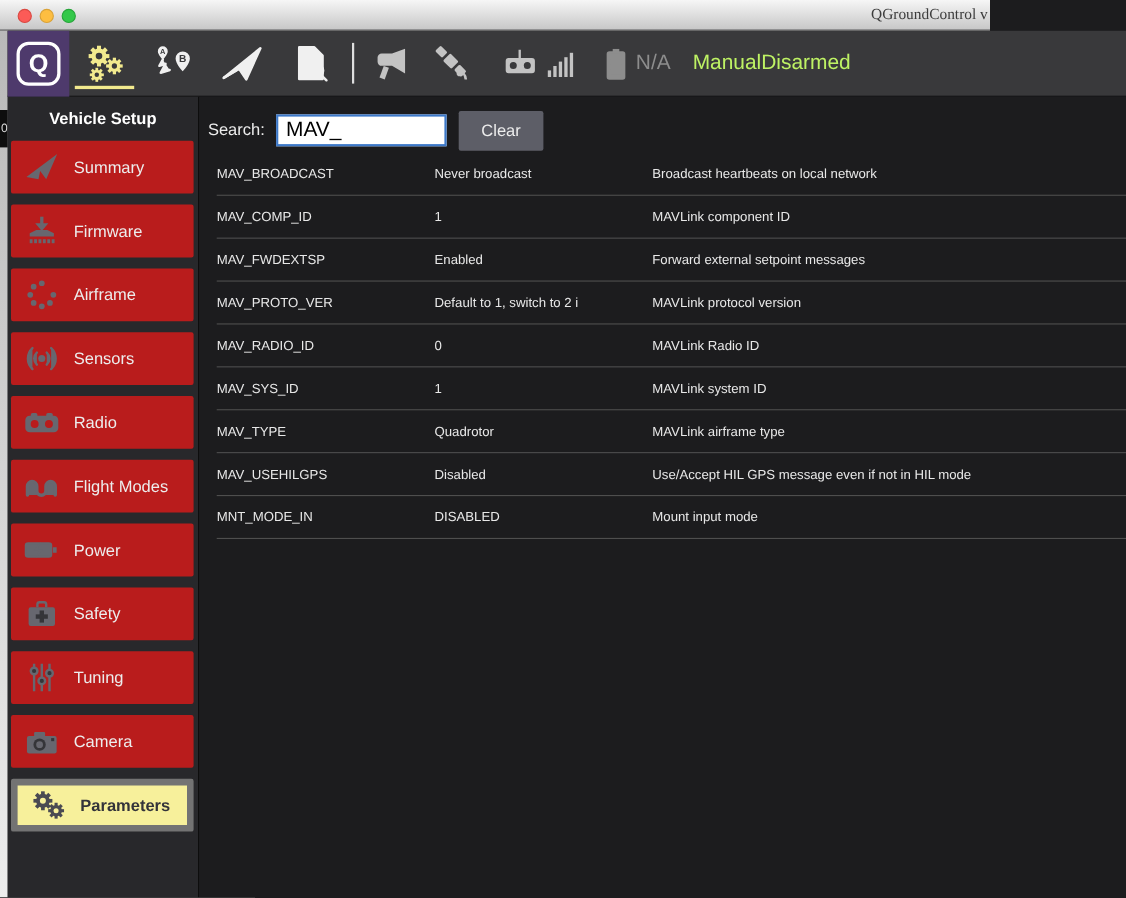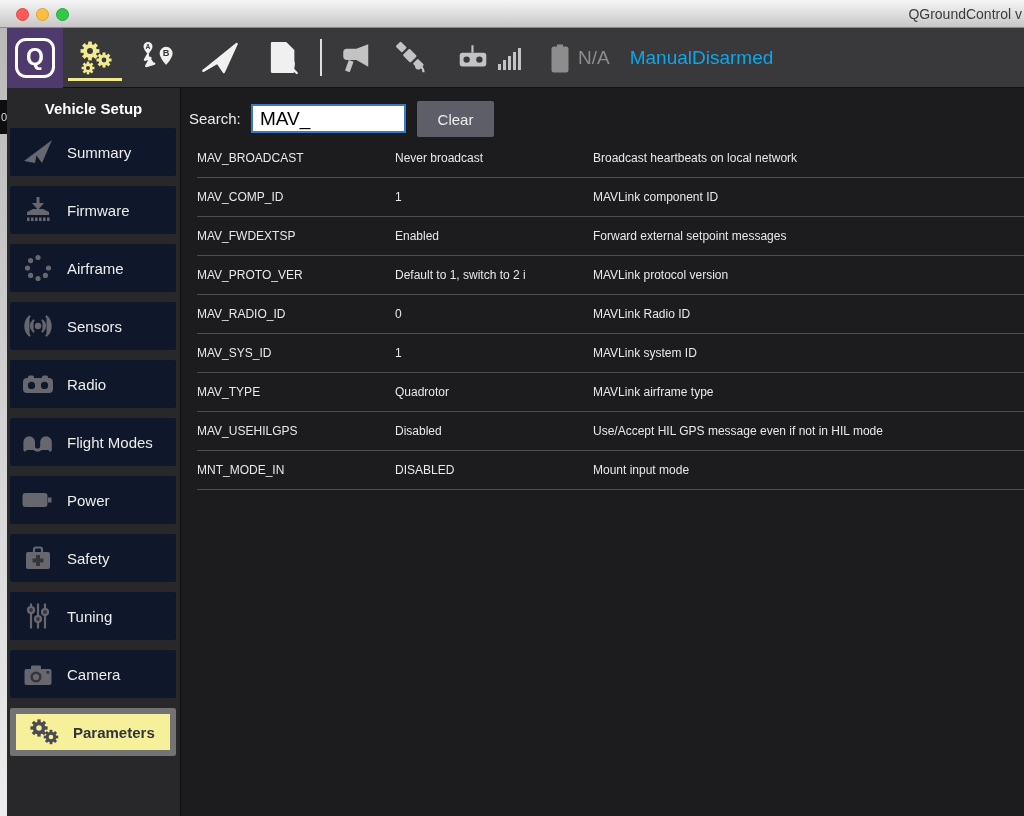--- a/index.html
+++ b/index.html
@@ -5,23 +5,24 @@
   * { margin:0; padding:0; box-sizing:border-box; }
   html,body { background:#555; }
   .screen {
     position:relative; width:1024px; height:816px; overflow:hidden;
     font-family:"Liberation Sans", sans-serif; background:#1c1c1e;
   }
   svg { display:block; fill:currentColor; }
 
   
   .titlebar {
-    position:absolute; left:0; top:0; width:1024px; height:28px;
+    position:absolute; left:0; top:0; width:900px; height:28px;
     background:linear-gradient(#f6f6f6,#c7c7c7);
     border-bottom:1px solid #8a8a8a;
+    font-family:Liberation Serif, serif;
   }
   .tl { position:absolute; top:8px; width:13px; height:13px; border-radius:50%; }
   .tl.red   { left:16px; background:#fc5b57; border:1px solid #d94942; }
   .tl.yel   { left:36px; background:#fdbe41; border:1px solid #d9a238; }
   .tl.grn   { left:56px; background:#34c84a; border:1px solid #27a53a; }
   .win-title {
     position:absolute; right:2px; top:6px; font-size:14px; color:#3c3c3c;
     white-space:nowrap;
   }
 
@@ -55,34 +56,34 @@
     height:60px; display:flex; align-items:center; justify-content:center;
     position:relative; flex:0 0 auto; color:#f0f0f0;
   }
   .tb-btn.active { color:#f2ea8e; }
   .tb-underline {
     position:absolute; left:5px; right:5px; bottom:7px; height:3px;
     background:#f2ea8e;
   }
   .tb-sep { width:2px; height:37px; background:#dedede; margin:0 7px; flex:0 0 auto; }
   .st-icon { color:#c3c3c3; display:flex; align-items:center; flex:0 0 auto; }
-  .tb-text { font-size:19px; color:#0ea5e9; white-space:nowrap; flex:0 0 auto; }
+  .tb-text { font-size:19px; color:#bef264; white-space:nowrap; flex:0 0 auto; }
   .tb-text.dim { color:#8d8d8d; }
 
   
   .sidebar {
     position:absolute; left:7px; top:88px; width:174px; height:728px;
     background:#28282b; border-right:1px solid #0d0d0d;
   }
   .sidebar-title {
     height:40px; display:flex; align-items:center; justify-content:center;
     color:#fff; font-size:15px; font-weight:bold;
   }
   .side-btn {
-    margin:0 4px 10px 3px; height:48px; background:#0f172a; border-radius:2px;
+    margin:0 4px 10px 3px; height:48px; background:#b91c1c; border-radius:2px;
     display:flex; align-items:center; cursor:pointer;
   }
   .side-icon {
     width:34px; margin-left:11px; color:#67676f;
     display:flex; align-items:center; justify-content:center; flex:0 0 auto;
   }
   .side-label { margin-left:12px; font-size:15px; color:#ededed; }
   .side-btn.active { background:#f7f09b; border:6px solid #737373; }
   .side-btn.active .side-label { color:#33333a; font-weight:bold; }
   .side-btn.active .side-icon { color:#4a4a52; }

